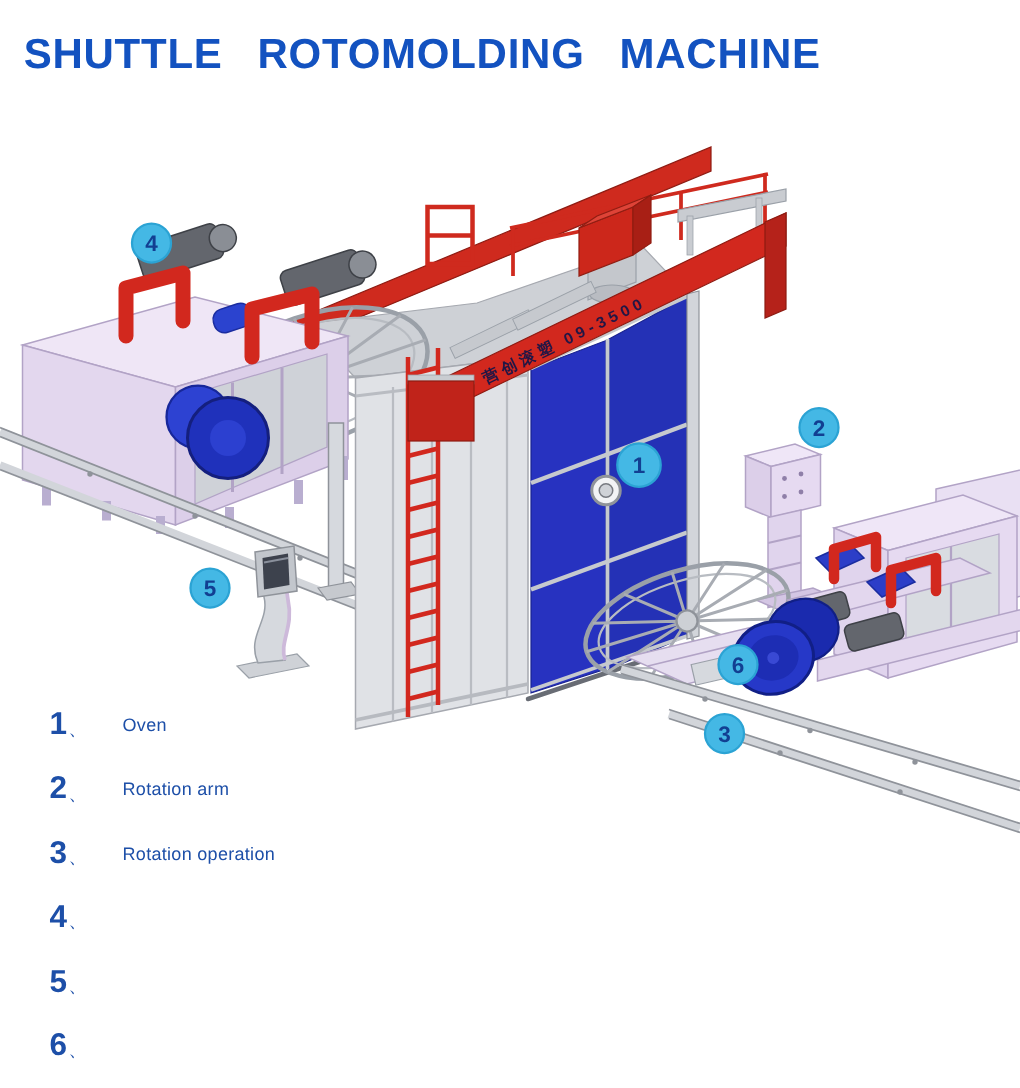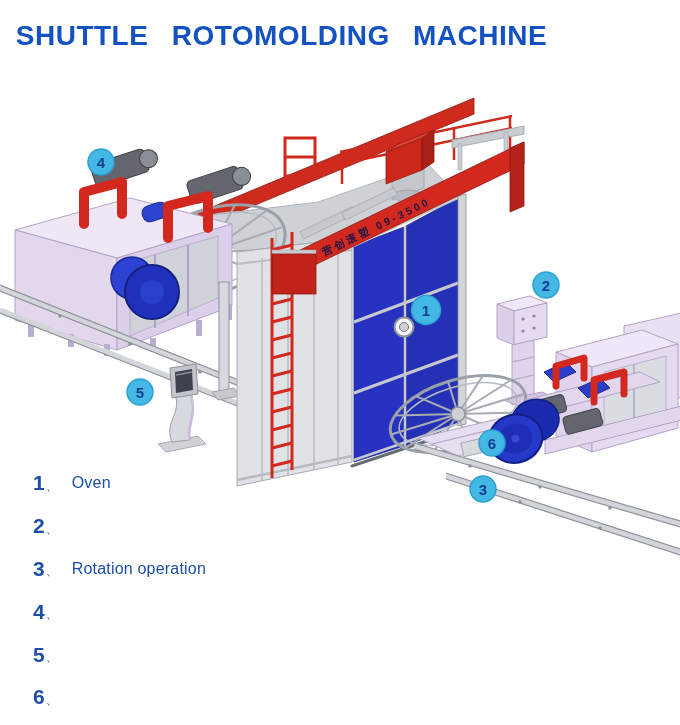--- a/index.html
+++ b/index.html
@@ -7,21 +7,21 @@
   .title{
     position:absolute;top:20px;left:0;width:563px;text-align:center;
     font-size:28px;font-weight:bold;letter-spacing:.5px;word-spacing:15px;
     color:#1352c0;
   }
   .machine-svg{position:absolute;top:60px;left:0;}
   .legend{position:absolute;left:33px;top:462px;color:#1d4fa8;}
   .legend-row{height:42.8px;display:flex;align-items:center;}
   .lnum{font-weight:bold;font-size:21px;}
   .lsep{font-size:12px;margin:6px 5px 0 1px;}
-  .llabel{font-size:16px;margin-left:9px;letter-spacing:.2px;}
+  .llabel{font-size:12px;margin-left:19px;letter-spacing:.2px;}
   svg text.callout-num{font-family:"Liberation Sans",sans-serif;font-size:15px;font-weight:bold;fill:#123f92;text-anchor:middle;}
   svg text.beam-label{font-family:"Liberation Sans",sans-serif;font-size:10.5px;font-weight:bold;letter-spacing:3px;fill:#221645;}
 </style>
 </head>
 <body>
 
 <div class="title">SHUTTLE ROTOMOLDING MACHINE</div>
 
 <svg class="machine-svg" width="680" height="560" viewBox="0 60 680 560">
 
@@ -279,20 +279,21 @@
 
 <div class="legend">
   <div class="legend-row">
     <span class="lnum">1</span>
       <span class="lsep">、</span>
     <span class="llabel">Oven</span>
   </div>
   <div class="legend-row">
     <span class="lnum">2</span>
       <span class="lsep">、</span>
+    <span class="llabel">Rotation arm</span>
   </div>
   <div class="legend-row">
     <span class="lnum">3</span>
       <span class="lsep">、</span>
     <span class="llabel">Rotation operation</span>
   </div>
   <div class="legend-row">
     <span class="lnum">4</span>
       <span class="lsep">、</span>
   </div>

